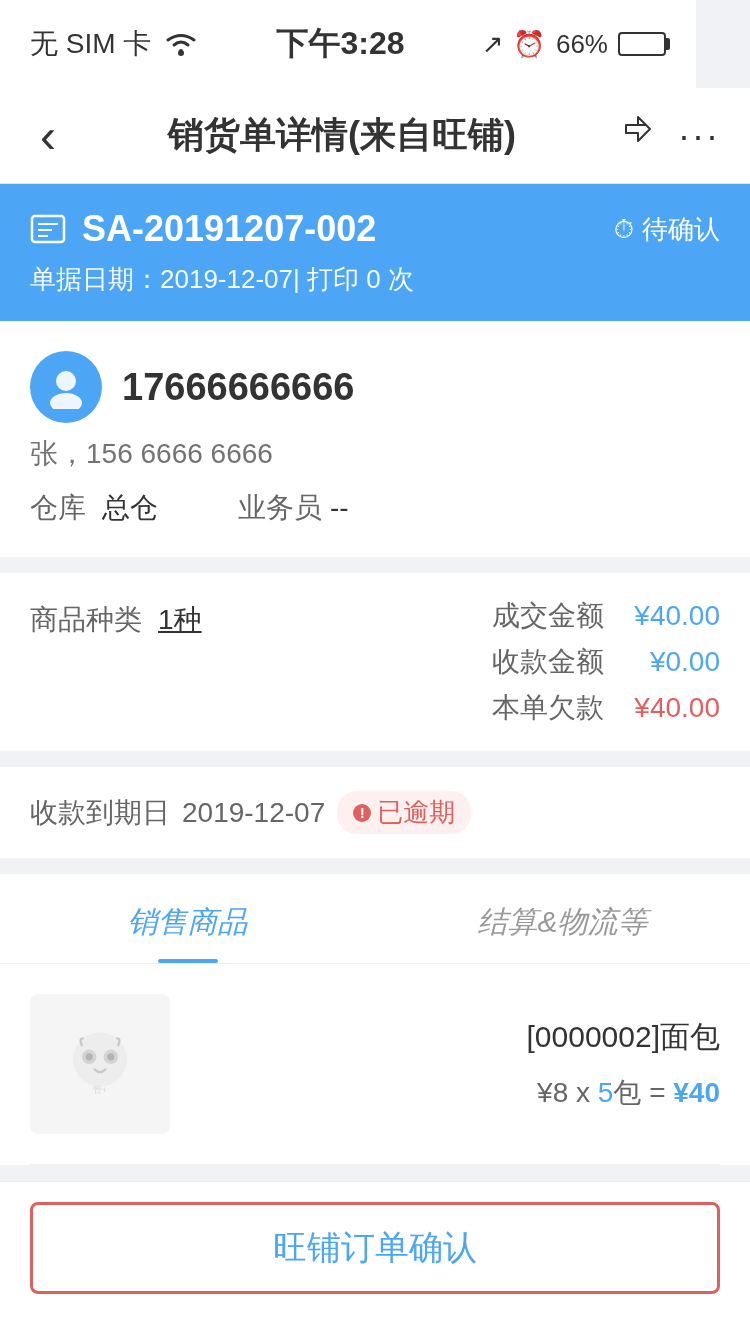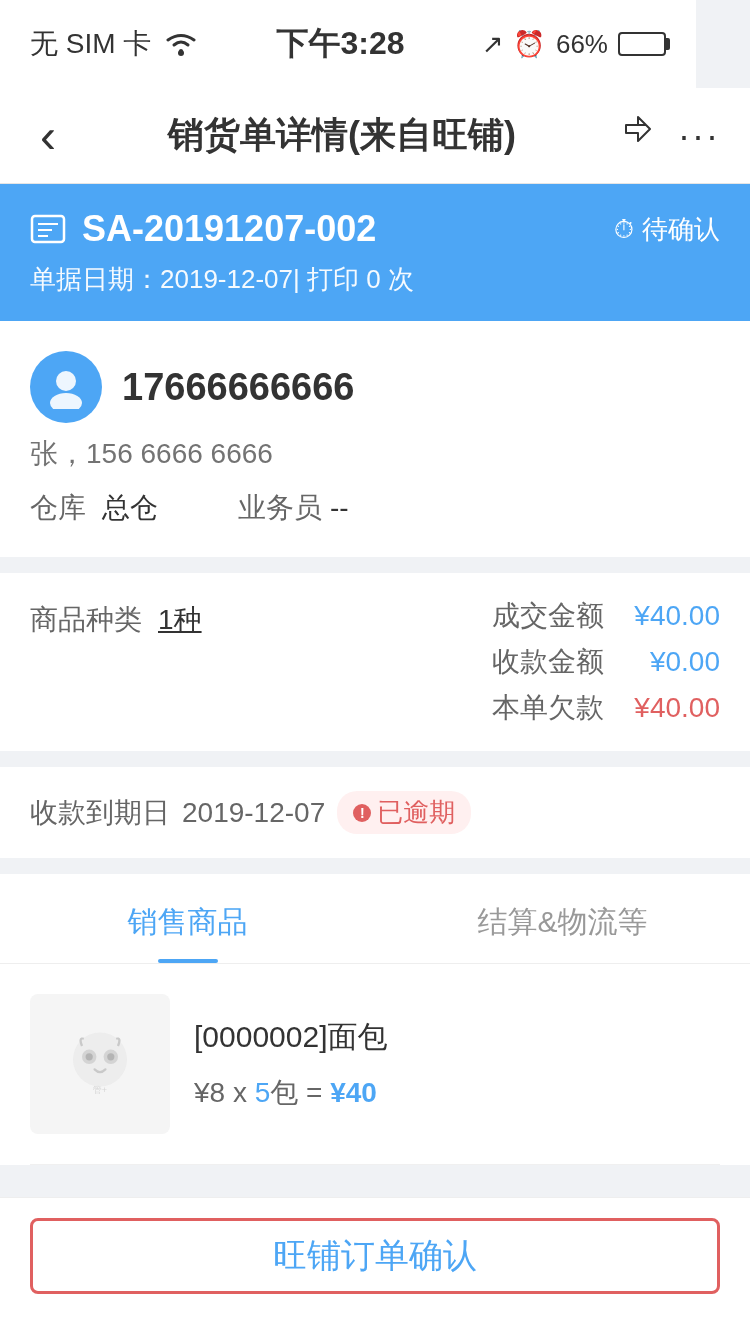--- a/index.html
+++ b/index.html
@@ -247,20 +247,21 @@
       border-bottom: 1px solid #eee;
     }
     .tab-item {
       flex: 1;
       text-align: center;
       padding: 28px 0 20px;
       font-size: 30px;
       color: #999;
       position: relative;
       cursor: pointer;
+      font-style: italic;
     }
     .tab-item.active {
       color: #4da6f5;
     }
     .tab-item.active::after {
       content: '';
       position: absolute;
       bottom: 0;
       left: 50%;
       transform: translateX(-50%);
@@ -286,21 +287,21 @@
       width: 140px;
       height: 140px;
       background: #f5f5f5;
       border-radius: 8px;
       flex-shrink: 0;
       display: flex;
       align-items: center;
       justify-content: center;
       overflow: hidden;
     }
-    .product-info { flex: 1; }
+    .product-info { flex: 1; text-align: right; }
     .product-name {
       font-size: 30px;
       color: #333;
       margin-bottom: 16px;
     }
     .product-price {
       font-size: 28px;
       color: #666;
     }
     .product-price-highlight { color: #4da6f5; font-weight: 600; }
@@ -314,21 +315,21 @@
       position: fixed;
       bottom: 0;
       left: 0;
       width: 750px;
       padding: 20px 30px 40px;
       background: #fff;
       border-top: 1px solid #eee;
     }
     .confirm-btn {
       width: 100%;
-      padding: 12px;
+      padding: 20px;
       background: #fff;
       border: 3px solid #e06060;
       border-radius: 8px;
       font-size: 34px;
       color: #4da6f5;
       cursor: pointer;
       text-align: center;
       font-weight: 500;
     }
 

